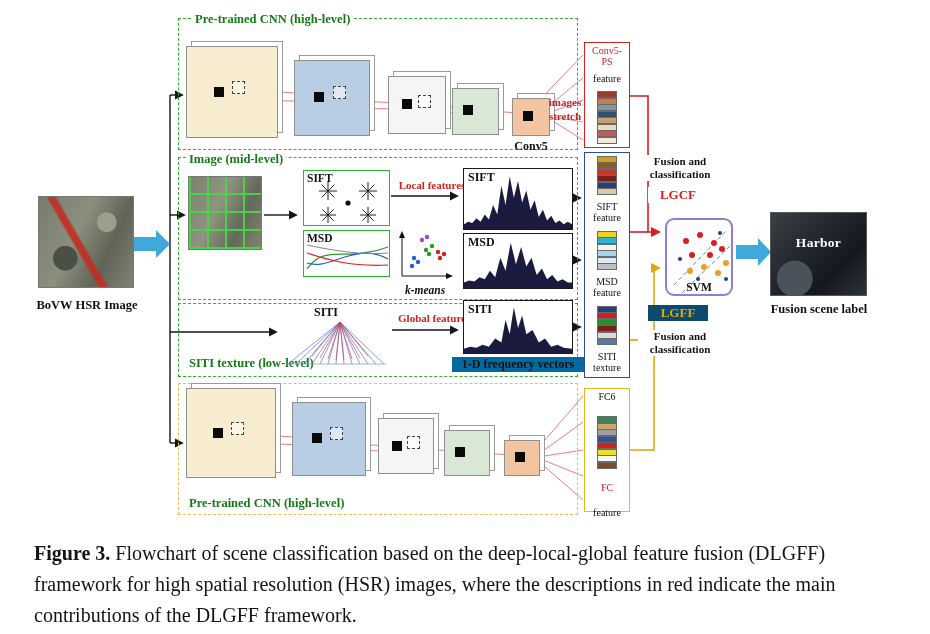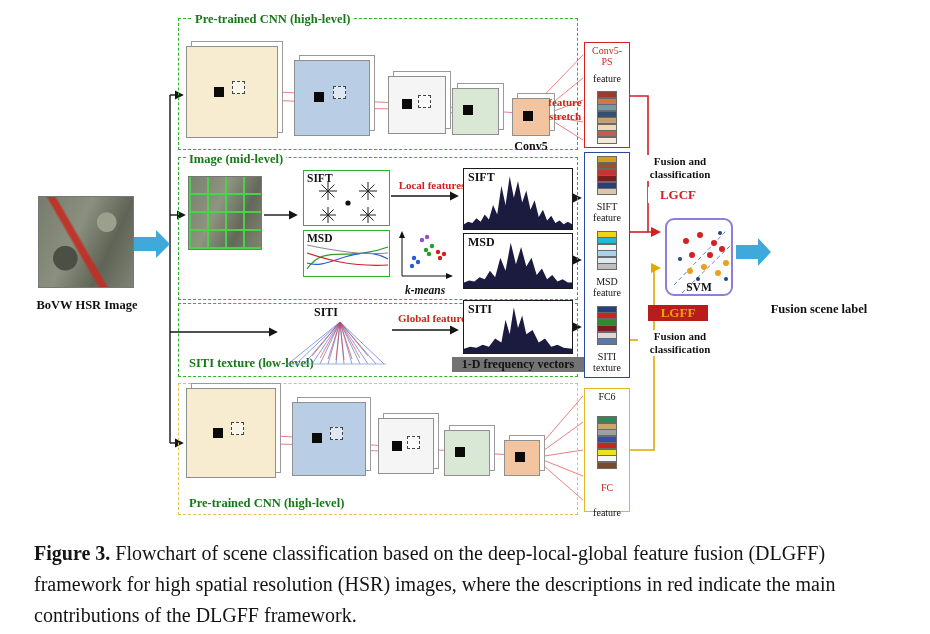--- a/index.html
+++ b/index.html
@@ -152,21 +152,21 @@
     <span class="mini-sq" style="left:24%; top:40%;"></span>
     <span class="mini-cube" style="left:52%; top:32%;"></span>
   </div>
   <div class="cnn-block block-green" style="left:452px; top:88px; width:47px; height:47px;">
     <span class="mini-sq" style="left:22%; top:36%;"></span>
   </div>
   <div class="cnn-block block-orange" style="left:512px; top:98px; width:38px; height:38px;">
     <span class="mini-sq" style="left:28%; top:32%;"></span>
   </div>
   <div class="abs lbl" style="left:503px; top:139px; width:56px; font-size:12px;">Conv5</div>
-  <div class="abs lbl red-text" style="left:544px; top:96px; width:42px; font-size:11px; line-height:1.25;">feature stretch</div>
+  <div class="abs lbl red-text" style="left:544px; top:96px; width:42px; font-size:11px; line-height:1.25;">images stretch</div>
 
   <div class="feature-col col-red" style="left:584px; top:42px; width:46px; height:106px;">
     <div class="col-label red-text">Conv5-PS</div>
     <div class="col-label">feature</div>
     <div class="stack">
         <div class="stack-cell" style="background: rgb(155, 59, 46);"></div>
         <div class="stack-cell" style="background: rgb(201, 122, 78);"></div>
         <div class="stack-cell" style="background: rgb(122, 153, 168);"></div>
         <div class="stack-cell" style="background: rgb(53, 80, 110);"></div>
         <div class="stack-cell" style="background: rgb(202, 160, 106);"></div>
@@ -298,21 +298,21 @@
     <line x1="4" y1="46" x2="104" y2="46" stroke="#8aa0d4" stroke-width="0.8"></line>
   </svg>
   <div class="abs lbl red-text" style="left:392px; top:312px; width:80px; font-size:11px; white-space:nowrap;">Global feature</div>
 
   <div class="hist-box" style="left:463px; top:300px; width:110px; height:54px;">
     <span class="hist-label">SITI</span>
     <svg width="100%" height="100%" viewBox="0 0 104 50" preserveAspectRatio="none">
       <path d="M0 46 L6 44 L12 45 L18 42 L24 44 L30 36 L36 40 L40 18 L44 32 L48 6 L52 26 L56 14 L60 32 L66 28 L72 40 L78 36 L84 44 L90 42 L96 45 L104 46 L104 50 L0 50 Z" fill="#1b1b3f"></path>
     </svg>
   </div>
-  <div class="abs lbl" style="left:452px; top:357px; width:132px; font-size:12px; z-index:2; background:#737373;">1-D frequency vectors</div>
+  <div class="abs lbl" style="left:452px; top:357px; width:132px; font-size:12px; z-index:2; background:#0369a1;">1-D frequency vectors</div>
   <div class="abs sec-title" style="left:186px; top:356px;">SITI texture (low-level)</div>
 
   <div class="feature-col col-blue" style="left:584px; top:152px; width:46px; height:226px;">
     <div class="stack">
         <div class="stack-cell" style="background: rgb(212, 160, 23);"></div>
         <div class="stack-cell" style="background: rgb(139, 90, 43);"></div>
         <div class="stack-cell" style="background: rgb(192, 57, 43);"></div>
         <div class="stack-cell" style="background: rgb(122, 31, 31);"></div>
         <div class="stack-cell" style="background: rgb(44, 62, 122);"></div>
         <div class="stack-cell" style="background: rgb(217, 201, 168);"></div>
@@ -399,23 +399,26 @@
       <g fill="#24407e">
           <circle cx="12" cy="38" r="2"></circle>
           <circle cx="52" cy="12" r="2"></circle>
           <circle cx="58" cy="58" r="2"></circle>
           <circle cx="30" cy="58" r="2"></circle>
         </g>
     </svg>
     <div class="svm-label">SVM</div>
   </div>
 
-  <div class="abs lbl gold-text" style="left:648px; top:305px; width:60px; font-size:13px; background:#b91c1c; z-index:2;">LGFF</div>
+  <div class="abs lbl gold-text" style="left:648px; top:305px; width:60px; font-size:13px; background:#0c4a6e; z-index:2;">LGFF</div>
   <div class="abs lbl" style="left:638px; top:330px; width:84px; font-size:11px; line-height:1.2; background:#fff; z-index:2;">Fusion and classification</div>
 
+  <div class="abs sat-output" style="left:770px; top:212px; width:97px; height:84px;">
+    <div class="harbor-text">Harbor</div>
+  </div>
   <div class="abs lbl" style="left:752px; top:302px; width:134px; font-size:12.5px;">Fusion scene label</div>
 
   <p class="caption" style="left:34px; top:538px; width:862px;">
     <b>Figure 3.</b>
     <span>Flowchart of scene classification based on the deep-local-global feature fusion (DLGFF) framework for high spatial resolution (HSR) images, where the descriptions in red indicate the main contributions of the DLGFF framework.</span>
   </p>
 
 </div>
 
 </body></html>

